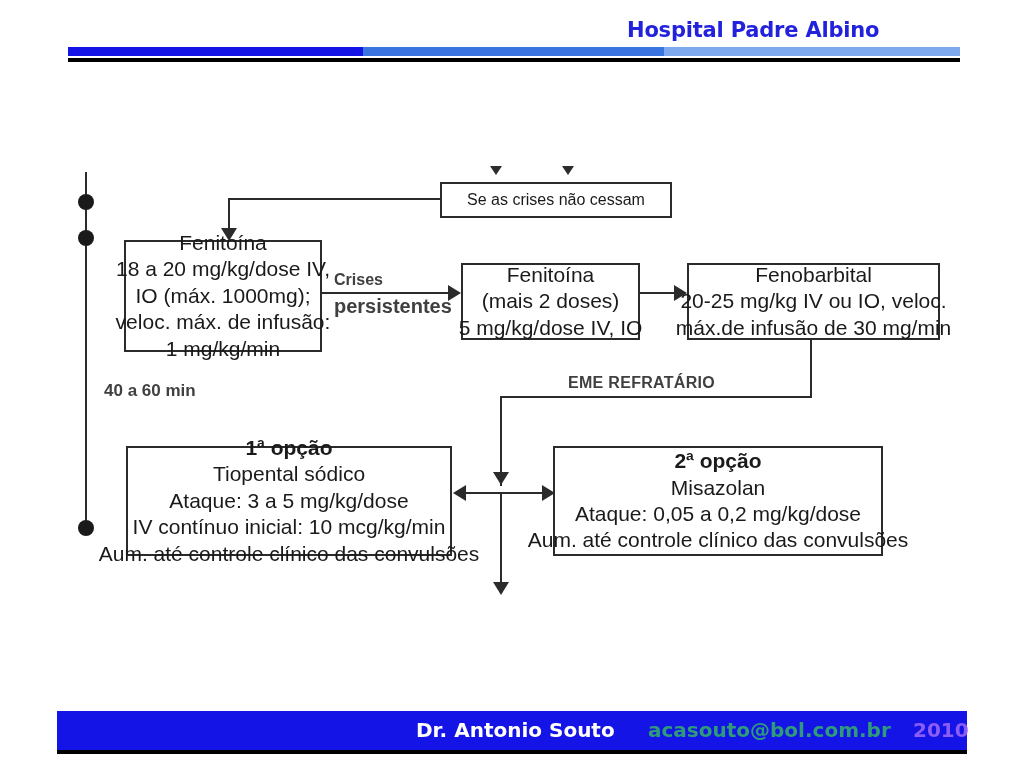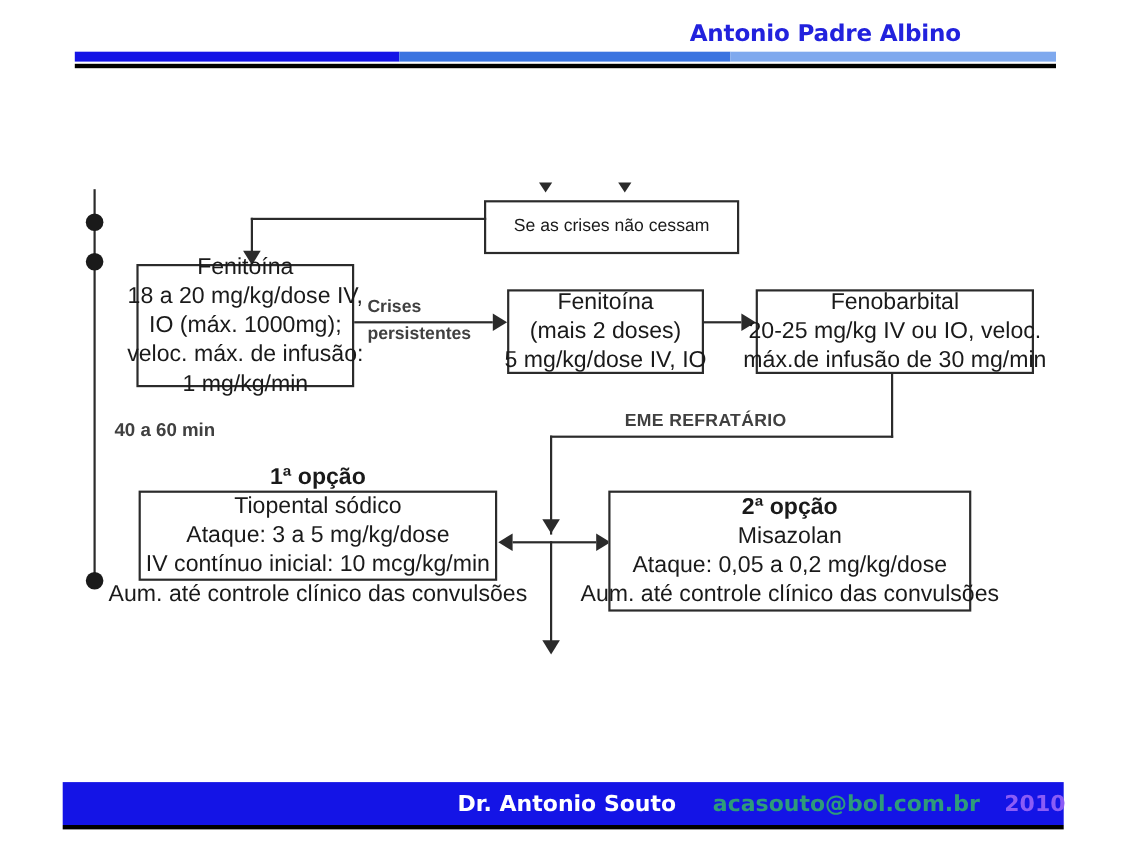--- a/index.html
+++ b/index.html
@@ -140,55 +140,55 @@
     font-weight: bold;
     color: #404040;
     white-space: nowrap;
   }
 </style>
 </head>
 <body>
 
 <div id="slide">
 
-  <div class="header-title" id="hdr-right">Antonio Padre Albino</div>
+  <div class="header-title" id="hdr-right">Hospital Padre Albino</div>
 
   <div class="header-bar" id="hbar-a"></div>
   <div class="header-bar" id="hbar-b"></div>
   <div class="header-bar" id="hbar-c"></div>
   <div id="hbar-rule"></div>
 
   <div class="vline" style="left:85px; top:172px; height:360px;"></div>
   <div class="timeline-dot" style="left:78px; top:194px;"></div>
   <div class="timeline-dot" style="left:78px; top:230px;"></div>
   <div class="timeline-dot" style="left:78px; top:520px;"></div>
 
   <div class="plain-label" style="left:104px; top:381px; font-size:17px;">40 a 60 min</div>
 
   <div class="arrow-down small" style="left:490px; top:166px;"></div>
   <div class="arrow-down small" style="left:562px; top:166px;"></div>
 
-  <div class="dbox" id="box-crises" style="left:440px; top:182px; width:232px; height:49px; font-size:16px;">
+  <div class="dbox" id="box-crises" style="left:440px; top:182px; width:232px; height:36px; font-size:16px;">
     <span class="ln">Se as crises não cessam</span>
   </div>
 
   <div class="hline" style="left:228px; top:198px; width:214px;"></div>
   <div class="vline" style="left:228px; top:198px; height:32px;"></div>
   <div class="arrow-down" style="left:221px; top:228px;"></div>
 
   <div class="dbox" id="box-fenitoina-1" style="left:124px; top:240px; width:198px; height:112px;">
     <span class="ln">Fenitoína</span>
     <span class="ln">18 a 20 mg/kg/dose IV,</span>
     <span class="ln">IO (máx. 1000mg);</span>
     <span class="ln">veloc. máx. de infusão:</span>
     <span class="ln">1 mg/kg/min</span>
   </div>
 
   <div class="plain-label" style="left:334px; top:271px; font-size:16px;">Crises</div>
-  <div class="plain-label" style="left:334px; top:295px; font-size:16px;text-align:center;">persistentes</div>
+  <div class="plain-label" style="left:334px; top:295px; font-size:20px;text-align:center;">persistentes</div>
   <div class="hline" style="left:322px; top:292px; width:126px;"></div>
   <div class="arrow-right" style="left:448px; top:285px;"></div>
 
   <div class="dbox" id="box-fenitoina-2" style="left:461px; top:263px; width:179px; height:77px;">
     <span class="ln">Fenitoína</span>
     <span class="ln">(mais 2 doses)</span>
     <span class="ln">5 mg/kg/dose IV, IO</span>
   </div>
 
   <div class="hline" style="left:640px; top:292px; width:34px;"></div>
@@ -207,21 +207,21 @@
   <div class="vline" style="left:500px; top:396px; height:90px;"></div>
   <div class="arrow-down" style="left:493px; top:472px;"></div>
 
   <div class="hline" style="left:466px; top:492px; width:76px;"></div>
   <div class="arrow-left" style="left:453px; top:485px;"></div>
   <div class="arrow-right" style="left:542px; top:485px;"></div>
 
   <div class="vline" style="left:500px; top:492px; height:92px;"></div>
   <div class="arrow-down" style="left:493px; top:582px;"></div>
 
-  <div class="dbox" id="box-opcao1" style="left:126px; top:446px; width:326px; height:82px;">
+  <div class="dbox" id="box-opcao1" style="left:126px; top:446px; width:326px; height:110px;">
     <span class="ln b">1ª opção</span>
     <span class="ln">Tiopental sódico</span>
     <span class="ln">Ataque: 3 a 5 mg/kg/dose</span>
     <span class="ln">IV contínuo inicial: 10 mcg/kg/min</span>
     <span class="ln">Aum. até controle clínico das convulsões</span>
   </div>
 
   <div class="dbox" id="box-opcao2" style="left:553px; top:446px; width:330px; height:110px;">
     <span class="ln b">2ª opção</span>
     <span class="ln">Misazolan</span>

